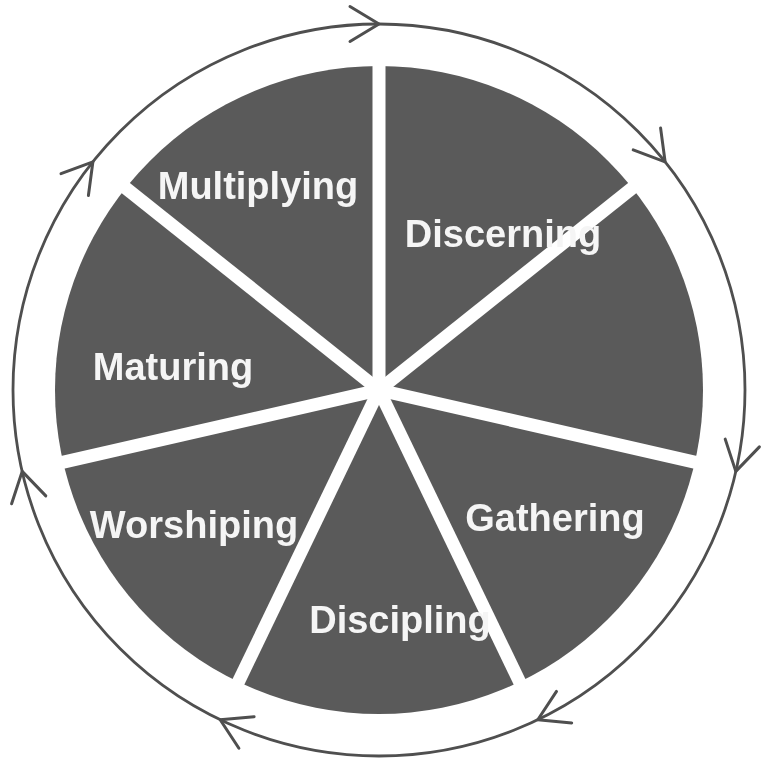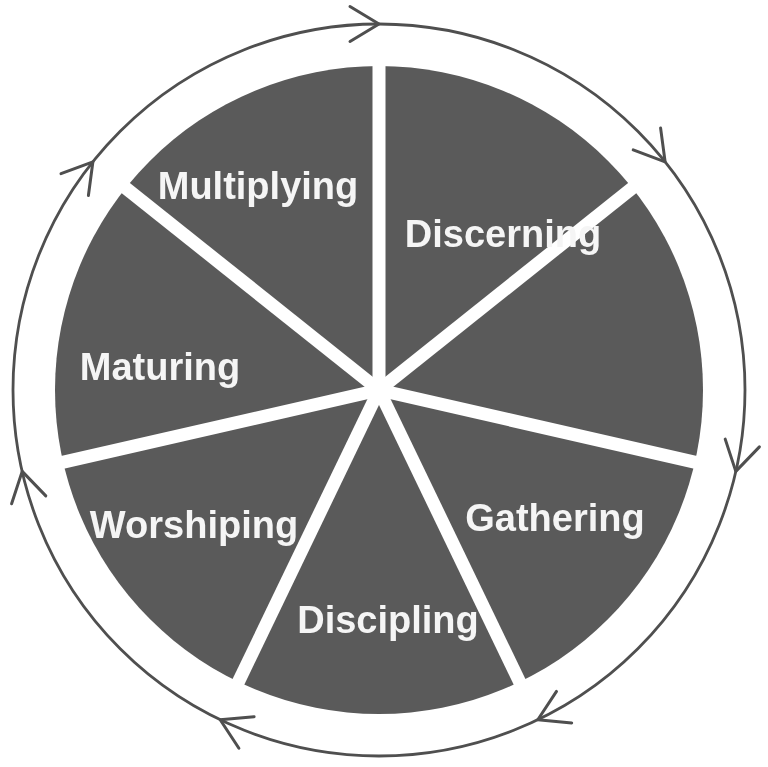--- a/index.html
+++ b/index.html
@@ -62,21 +62,21 @@
       <polyline points="11.6,503.7 22.2,471.4 45.8,495.9"></polyline>
       <polyline points="61,173.7 92.9,161.8 88.4,195.5"></polyline>
     </g>
   </svg>
 
   <div class="seg-label" style="left:503px; top:186px;margin-top:48px;">Discerning</div>
 
 
   <div class="seg-label" style="left:555px; top:518px;text-align:center;">Gathering</div>
 
-  <div class="seg-label" style="left:388px; top:620px;">Discipling</div>
+  <div class="seg-label" style="left:400px; top:620px;">Discipling</div>
 
   <div class="seg-label" style="left:194px; top:525px;">Worshiping</div>
 
-  <div class="seg-label" style="left:160px; top:367px;">Maturing</div>
+  <div class="seg-label" style="left:173px; top:367px;">Maturing</div>
 
   <div class="seg-label" style="left:258px; top:186px;">Multiplying</div>
 
 </div>
 
 </body></html>

